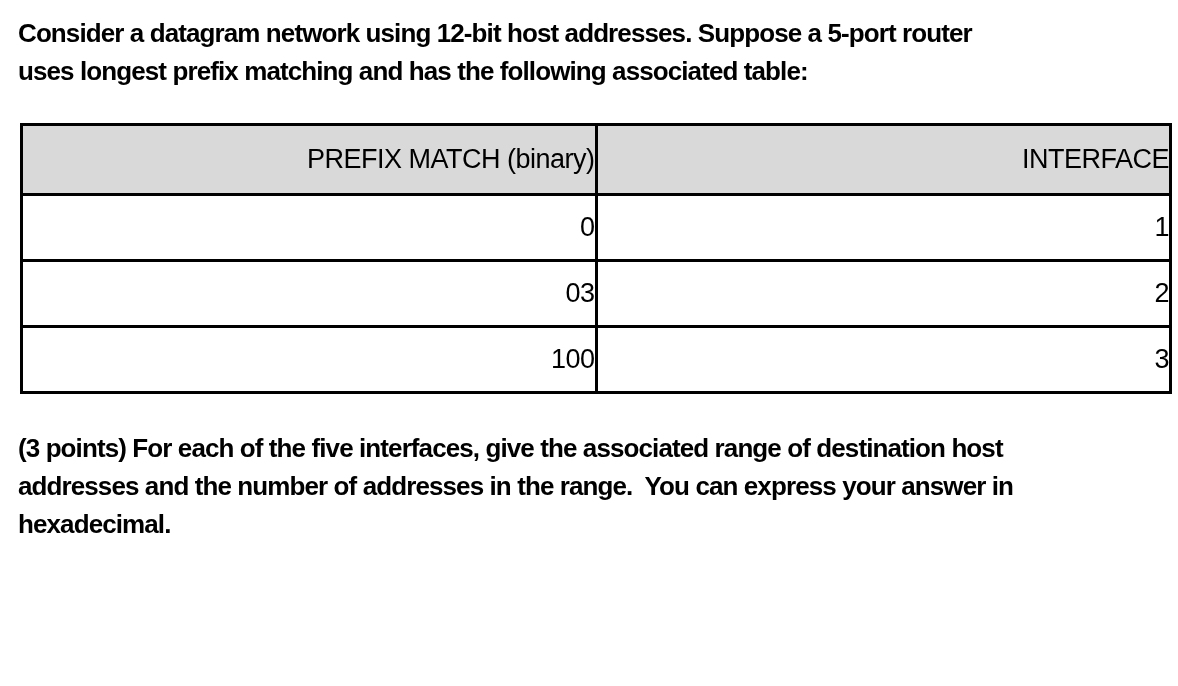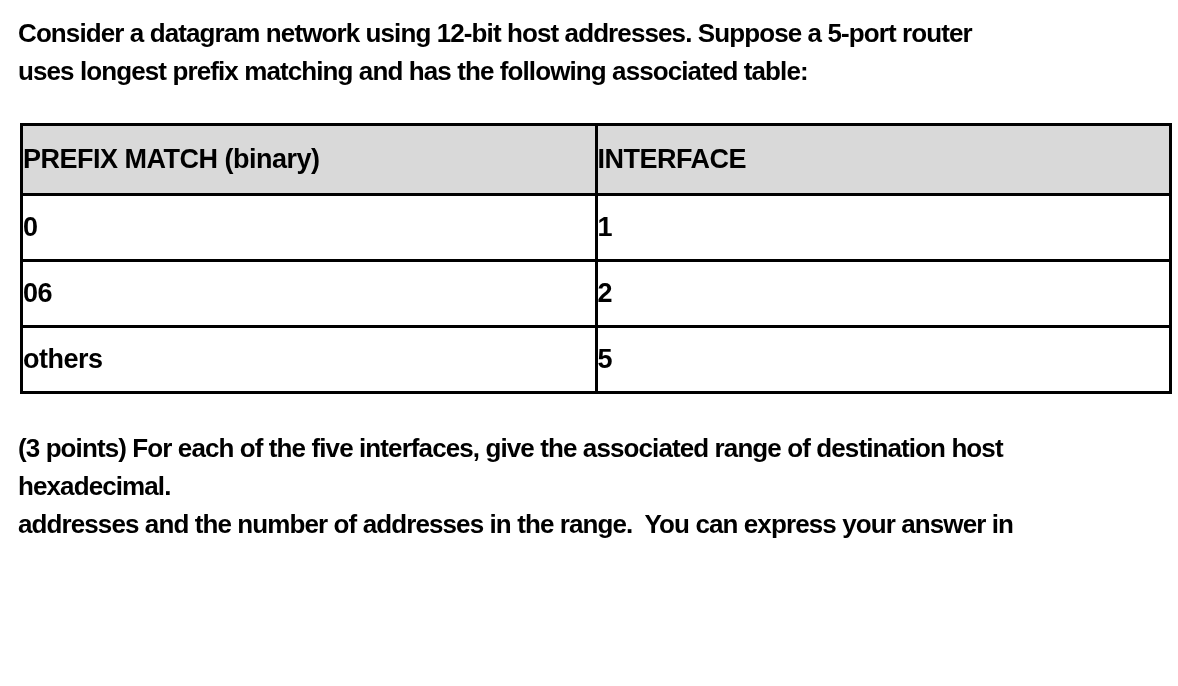--- a/index.html
+++ b/index.html
@@ -29,24 +29,24 @@
   }
   table.fwd {
     border-collapse: collapse;
     table-layout: fixed;
     width: 1152px;
     margin-left: 2px;
     margin-top: 33px;
   }
   table.fwd th, table.fwd td {
     border: 3px solid #000000;
-    text-align: left;
+    text-align: right;
     vertical-align: middle;
     font-size: 27px;
-    font-weight: 700;
+    font-weight: 400;
     letter-spacing: -0.5px;
     padding: 0;
   }
   table.fwd th {
     background: #d9d9d9;
     height: 67px;
   }
   table.fwd td {
     background: #ffffff;
     height: 63px;
@@ -71,29 +71,29 @@
         <th>PREFIX MATCH (binary)</th>
         <th>INTERFACE</th>
       </tr>
     </thead>
     <tbody>
       <tr>
         <td>0</td>
         <td>1</td>
       </tr>
       <tr>
-        <td>06</td>
+        <td>03</td>
         <td>2</td>
       </tr>
       <tr>
-        <td>others</td>
-        <td>5</td>
+        <td>100</td>
+        <td>3</td>
       </tr>
     </tbody>
   </table>
 
   <div class="para question">
     <div class="line">(3 points) For each of the five interfaces, give the associated range of destination host</div>
+    <div class="line">addresses and the number of addresses in the range.  You can express your answer in</div>
     <div class="line">hexadecimal.</div>
-    <div class="line">addresses and the number of addresses in the range.  You can express your answer in</div>
   </div>
 
 </div>
 
 </body></html>

